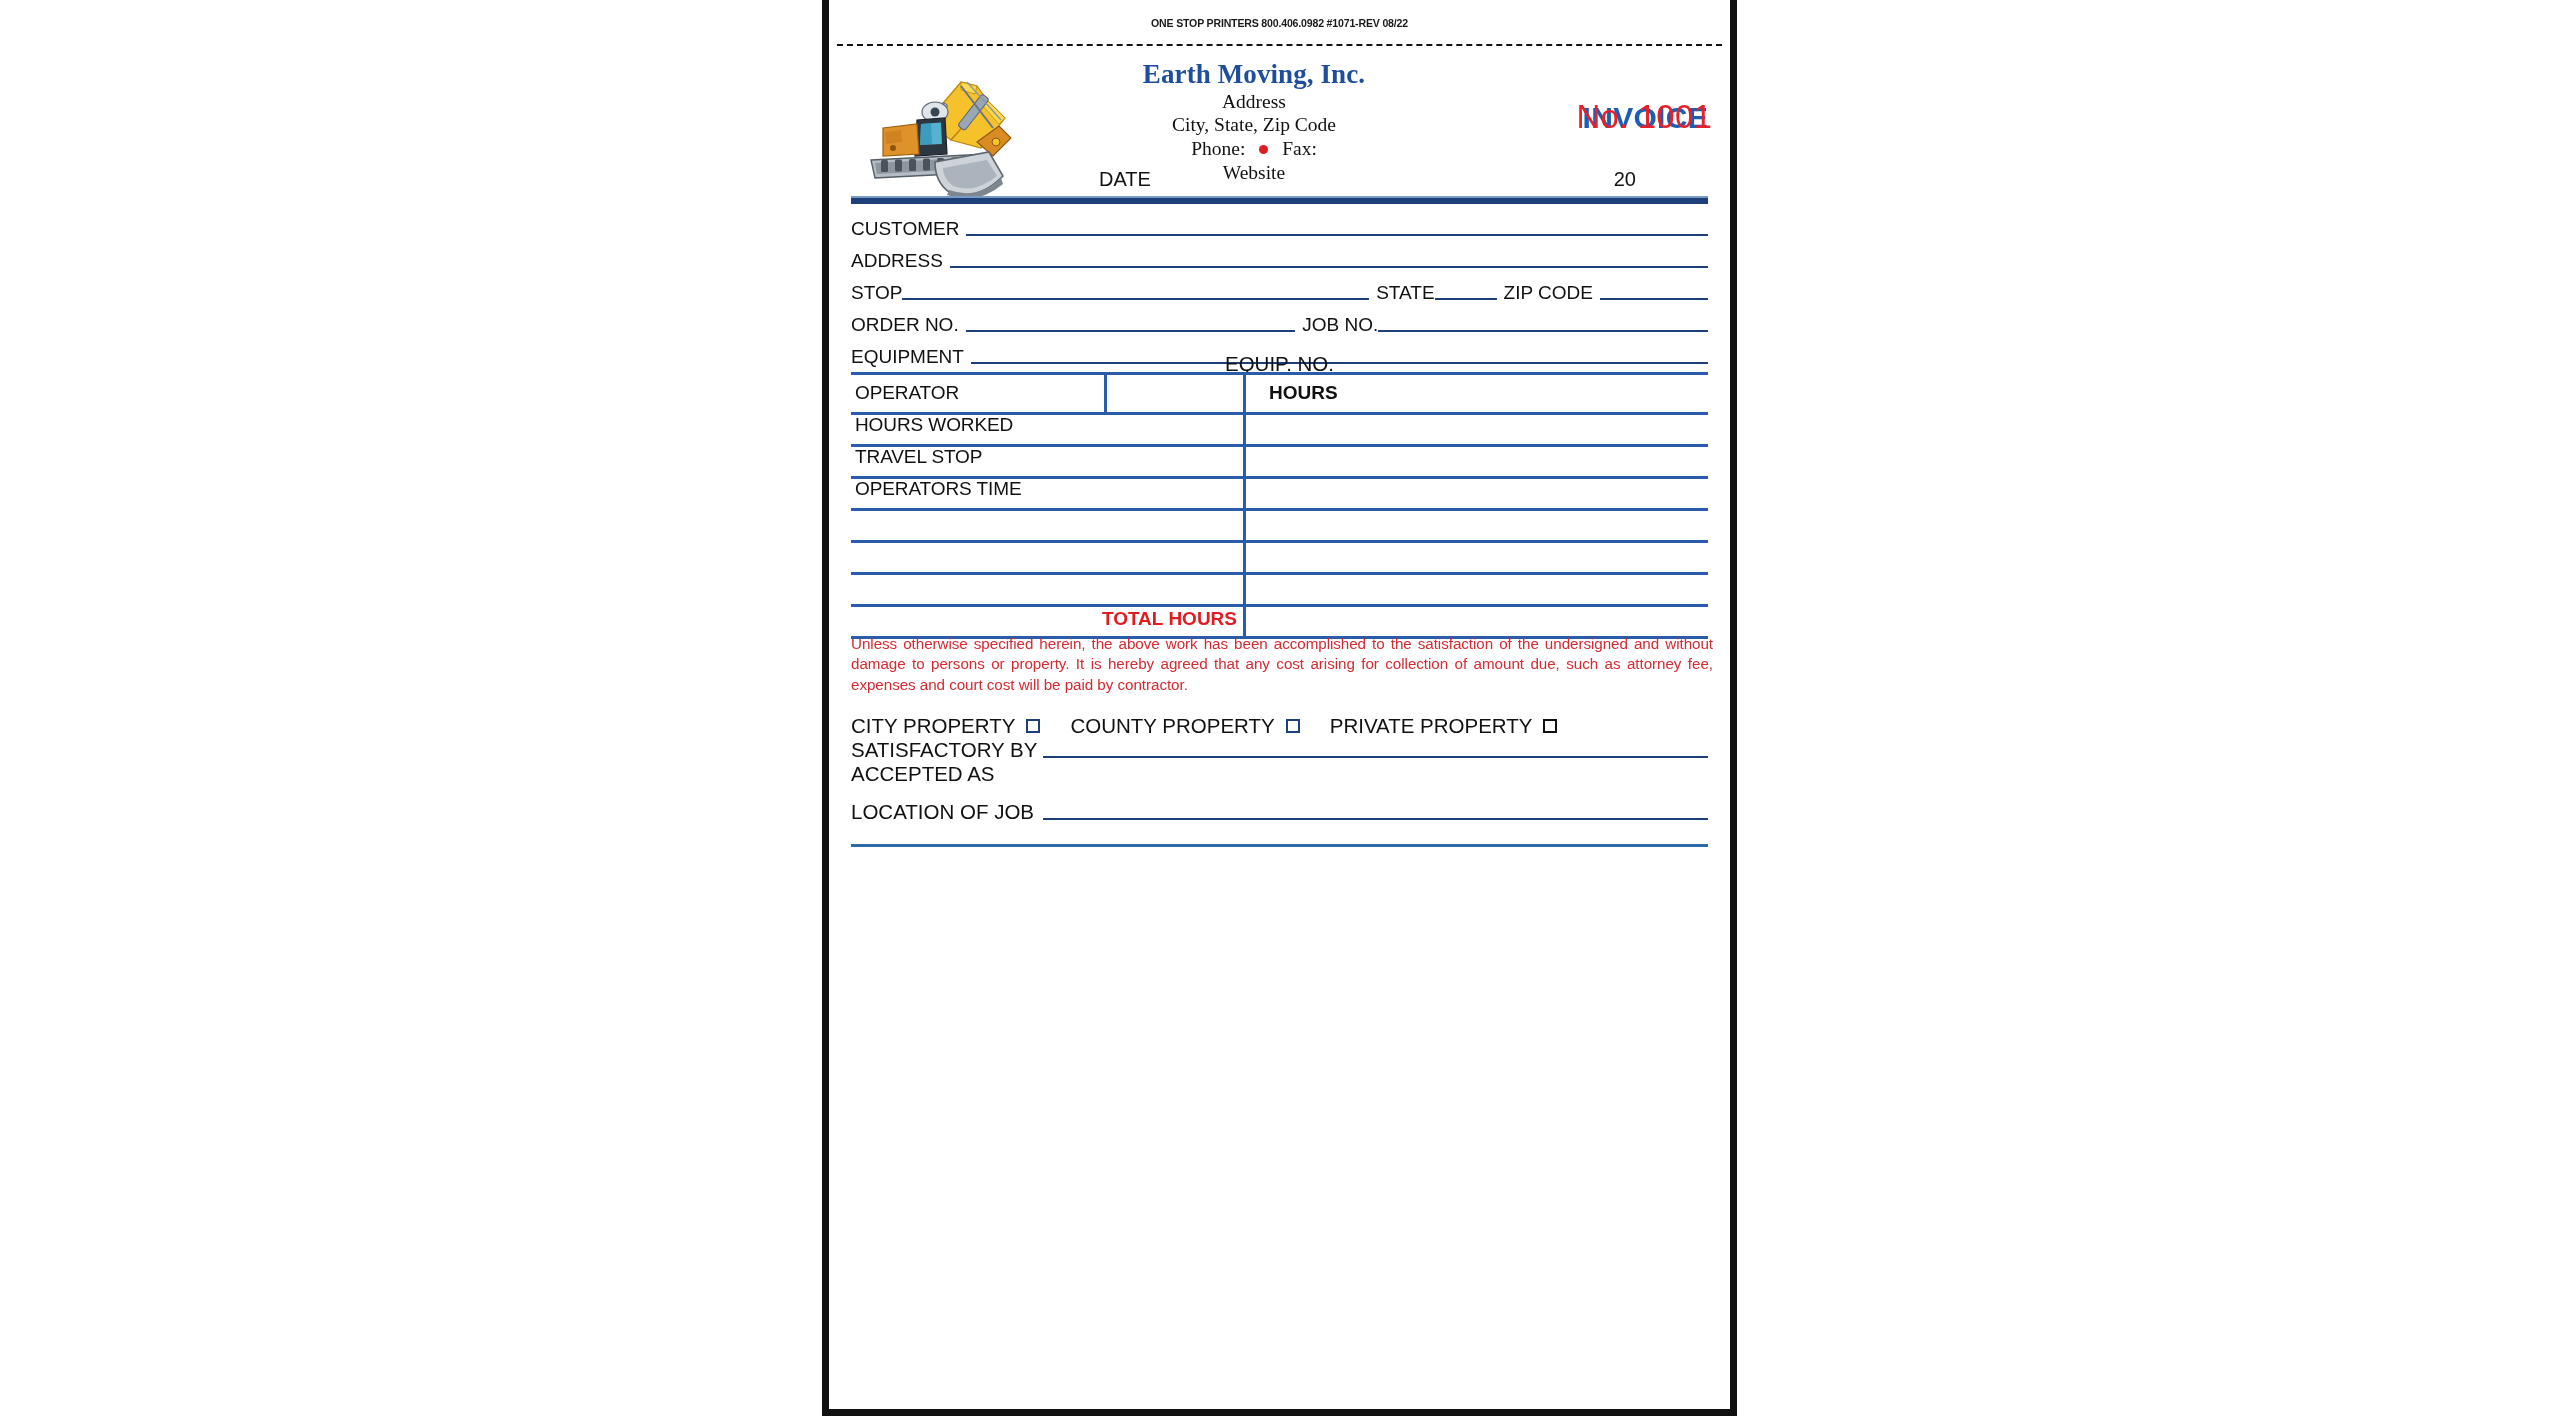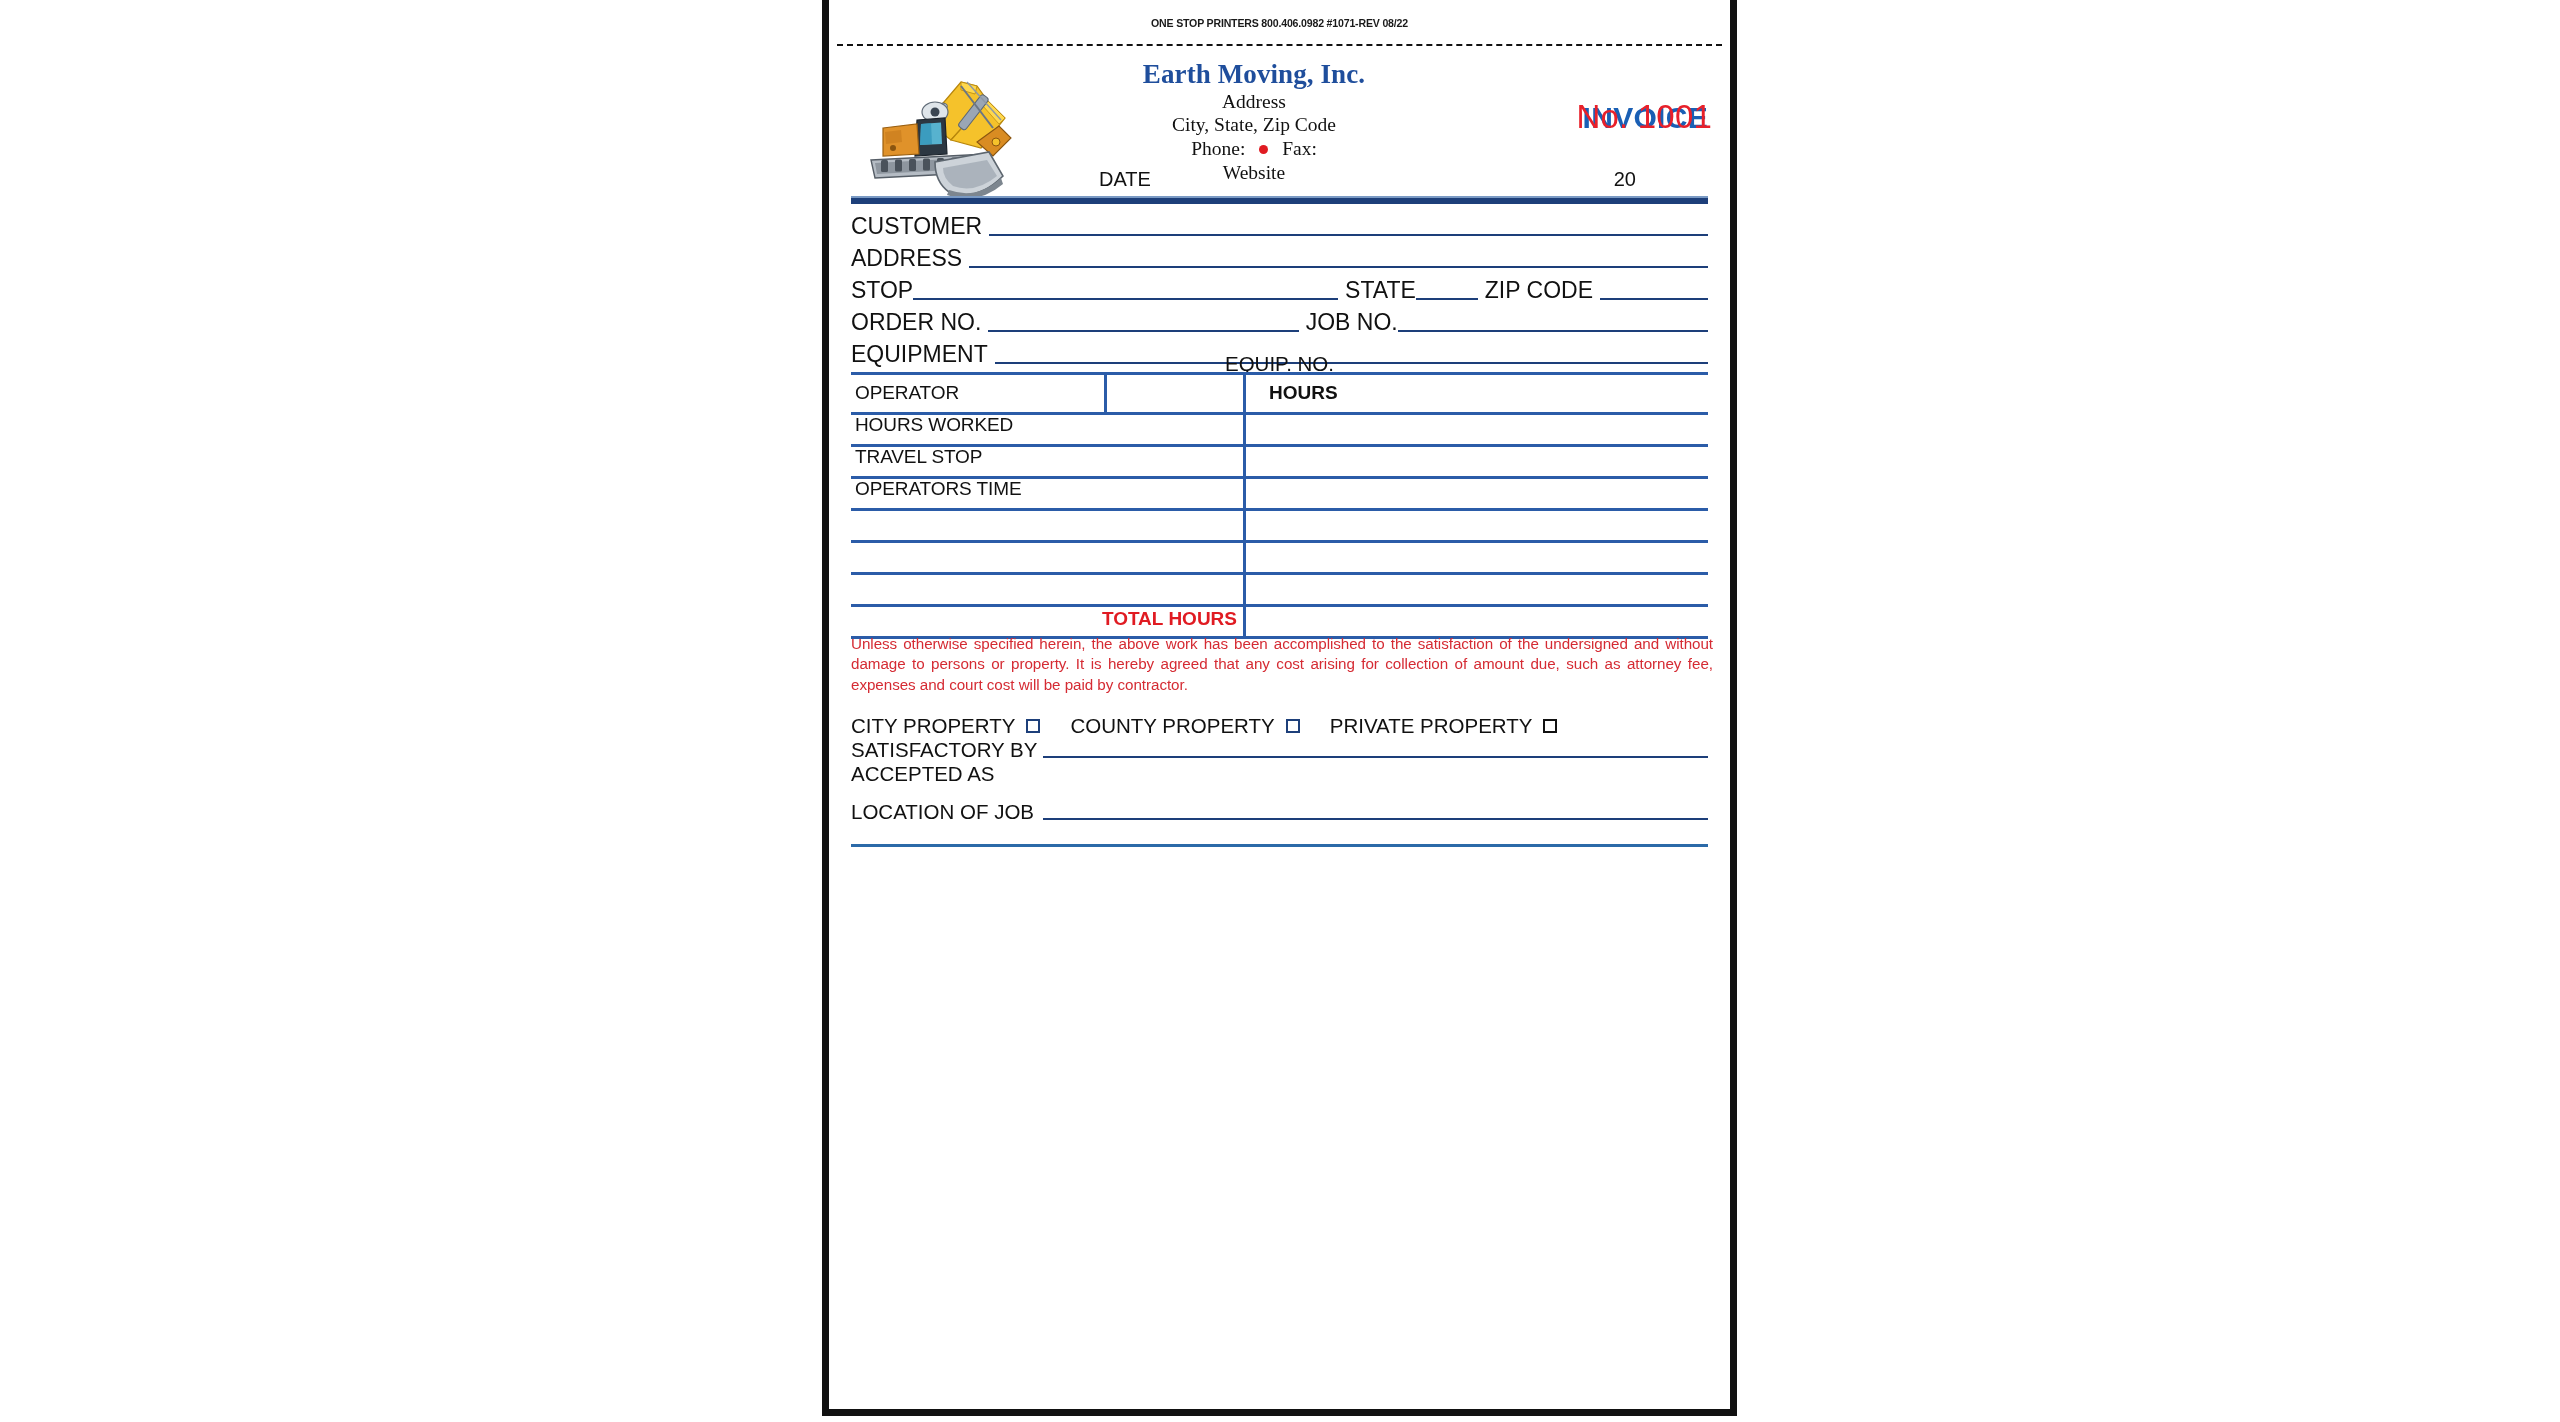--- a/index.html
+++ b/index.html
@@ -157,21 +157,21 @@
     border-top: 2px solid #7a9ac4;
   }
 
   
   .field-row {
     position: absolute;
     left: 22px;
     right: 22px;
     display: flex;
     align-items: flex-end;
-    font-size: 23px;
+    font-size: 19px;
     color: #111111;
     height: 28px;
   }
   .field-label { white-space: nowrap; }
   .fill { flex: 1 1 auto; border-bottom: 2px solid #1d3f7a; margin: 0 0 4px 0; height: 1px; }
   .gap-sm { width: 7px; flex: none; }
 
   #row-customer { top: 212px; }
   #row-address  { top: 244px; }
   #row-city     { top: 276px; }

